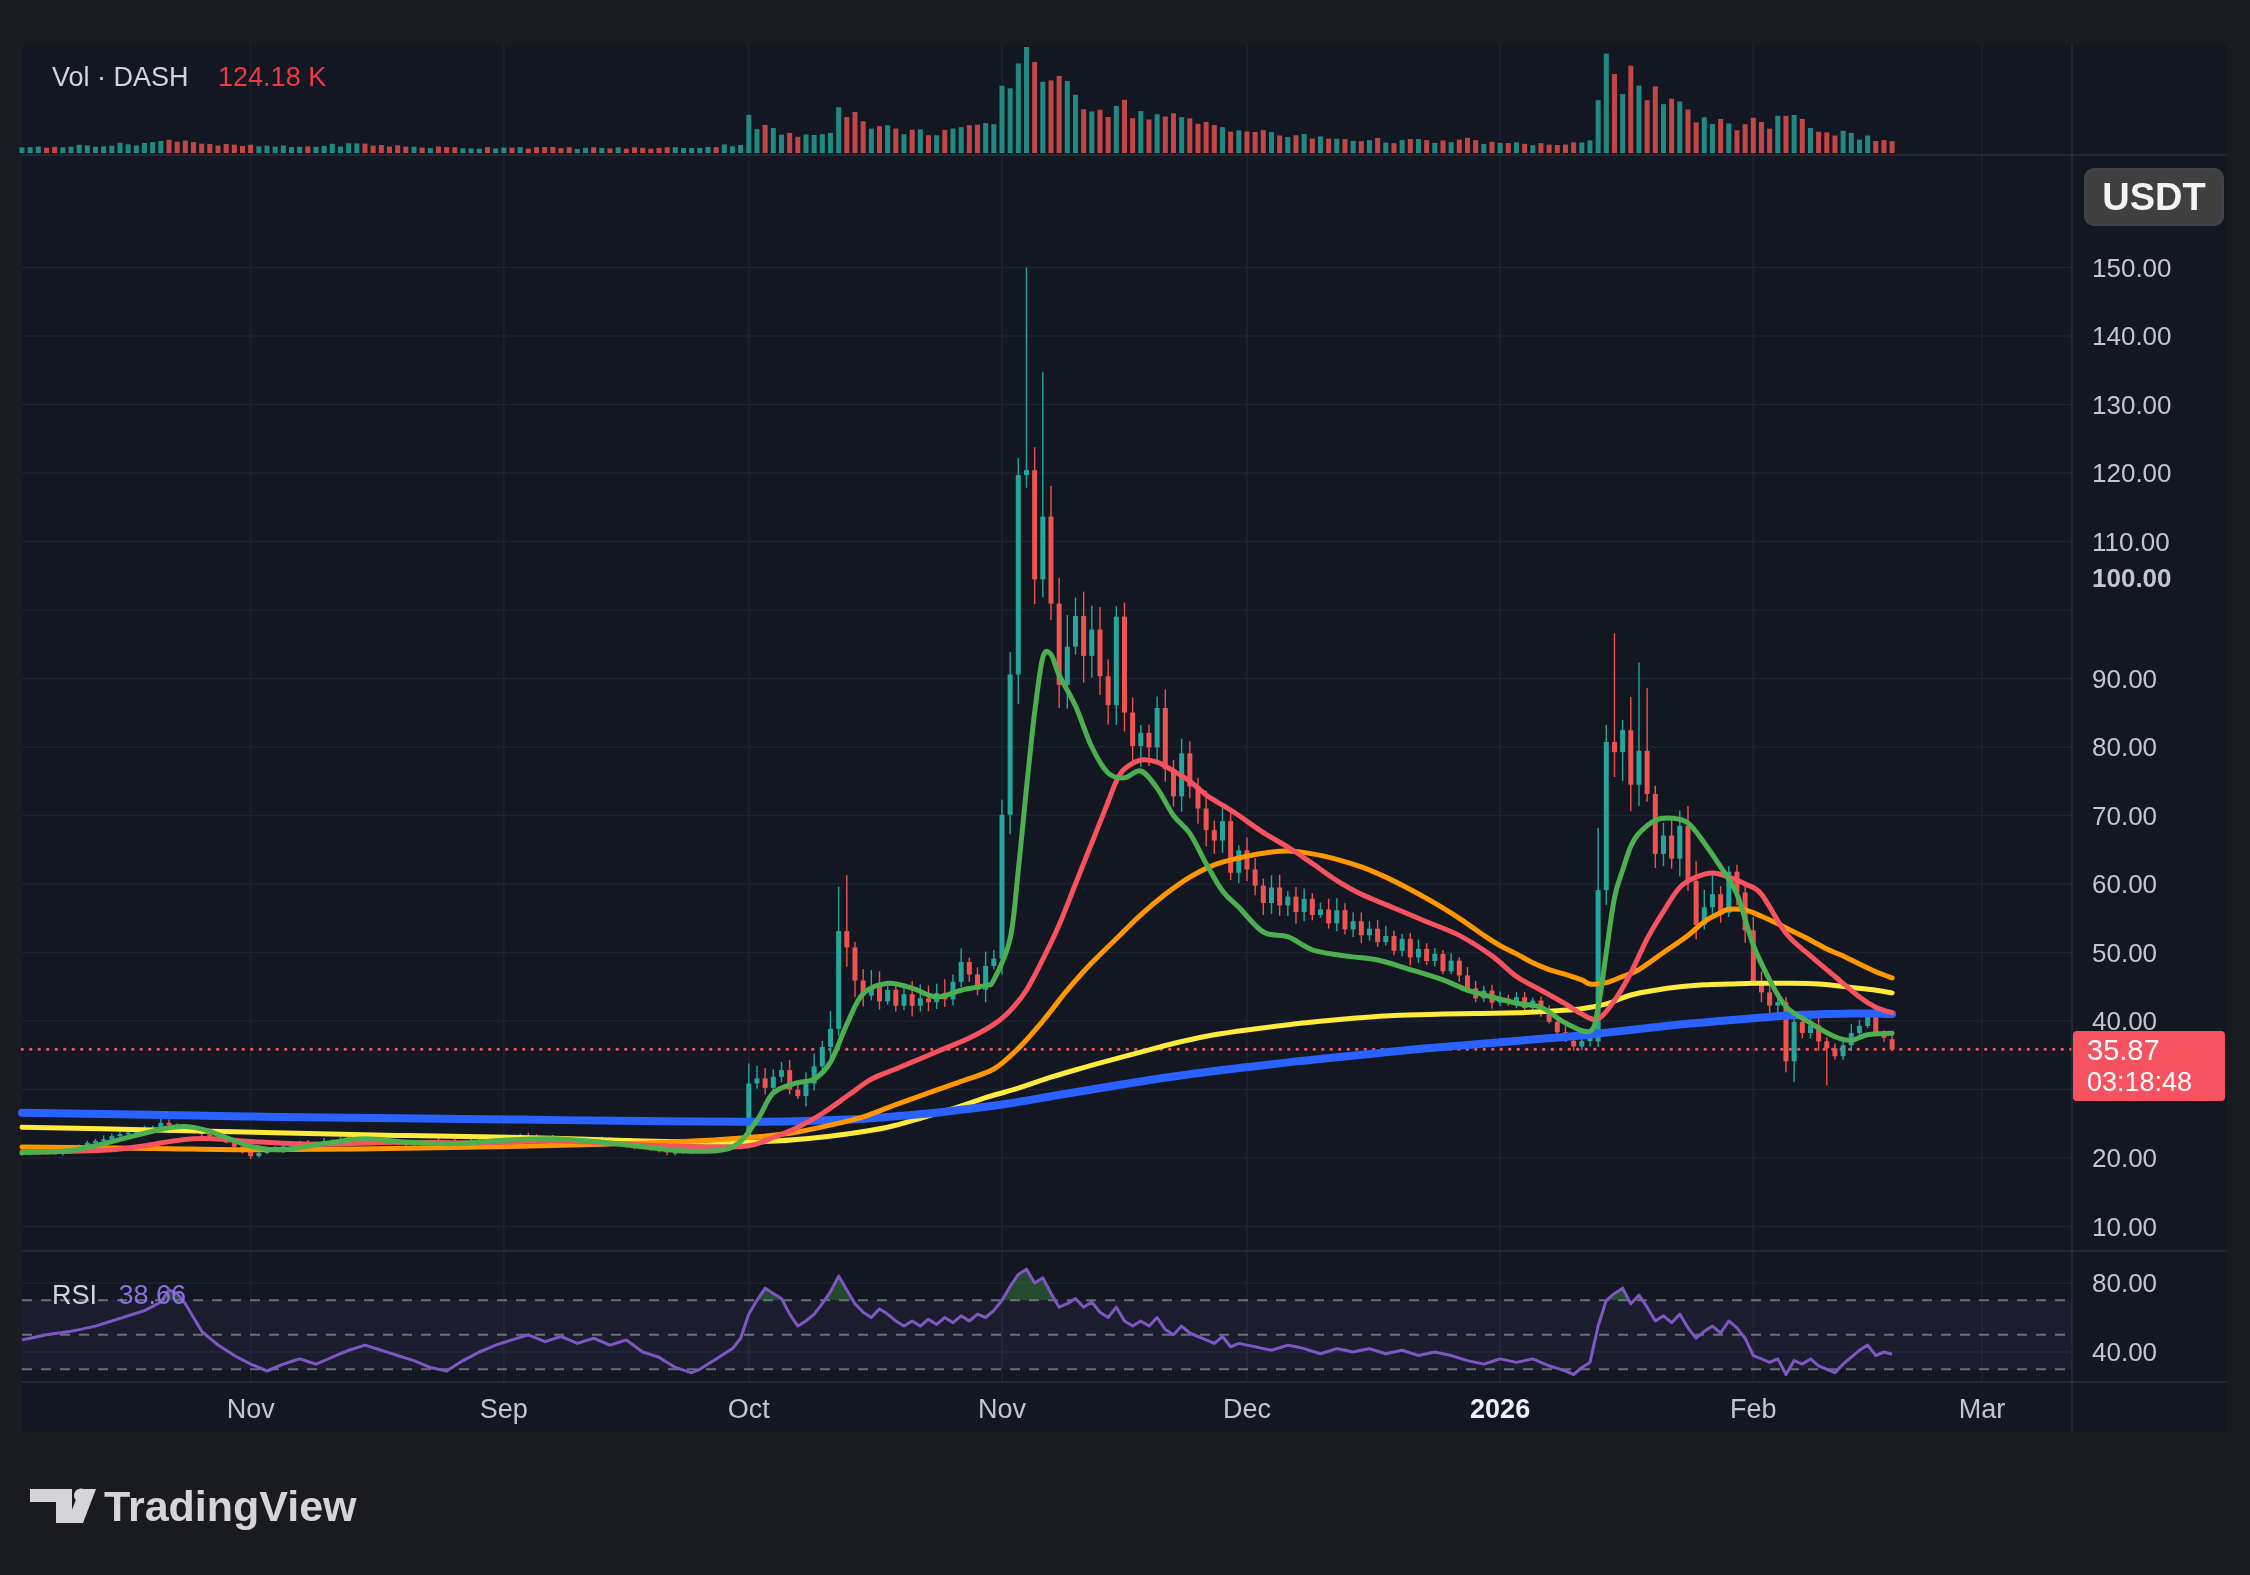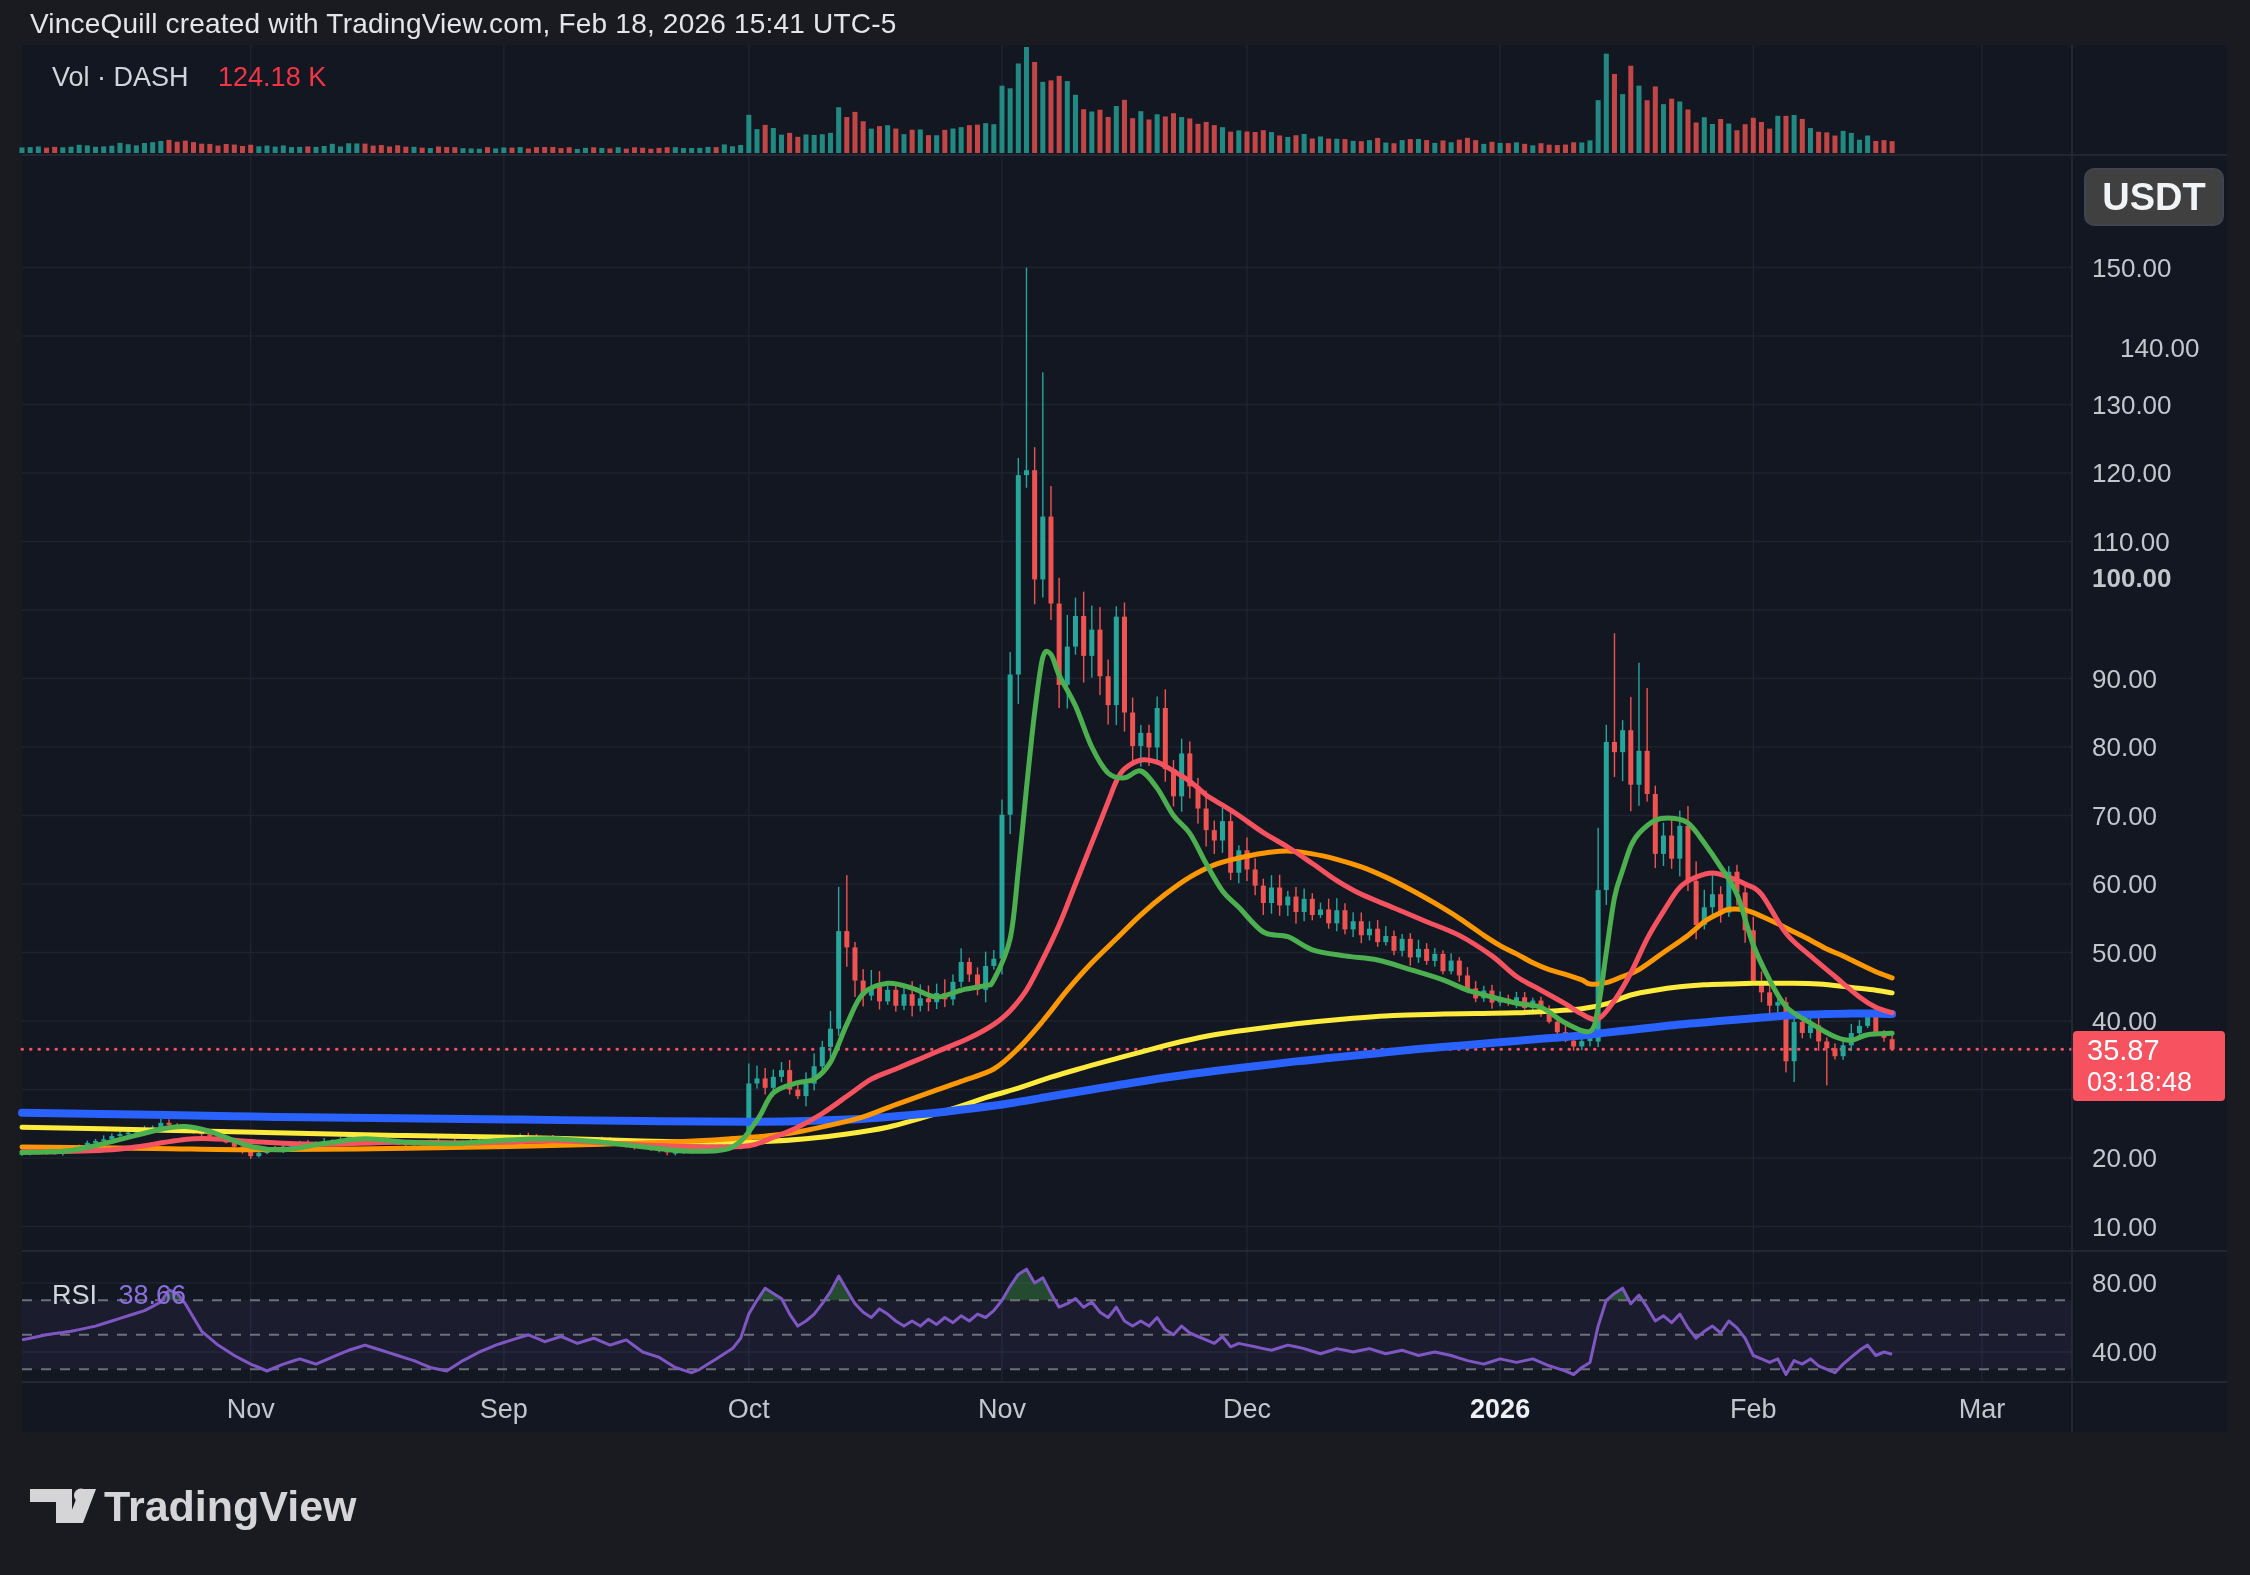--- a/index.html
+++ b/index.html
@@ -31,21 +31,20 @@
   .price-badge .p{font-size:29px;line-height:33px;}
   .price-badge .cd{font-size:27px;line-height:31px;}
   .footer-brand{position:absolute;left:104px;top:1482px;font-size:43px;font-weight:bold;color:#d5d5d8;z-index:5;}
   .tv-logo{position:absolute;left:28px;top:1486px;z-index:5;}
 </style>
 </head>
 <body>
 
 <div class="screen">
 
-  <div class="attribution">VinceQuill created with TradingView.com, Feb 18, 2026 15:41 UTC-5</div>
 
   <div class="panel"></div>
 
   <svg id="plot" xmlns="http://www.w3.org/2000/svg">
       <line x1="250.66299999999998" y1="45" x2="250.66299999999998" y2="1382" stroke="#1e2330" stroke-width="1.5"></line>
       <line x1="503.82449999999994" y1="45" x2="503.82449999999994" y2="1382" stroke="#1e2330" stroke-width="1.5"></line>
       <line x1="748.8195" y1="45" x2="748.8195" y2="1382" stroke="#1e2330" stroke-width="1.5"></line>
       <line x1="1001.9809999999999" y1="45" x2="1001.9809999999999" y2="1382" stroke="#1e2330" stroke-width="1.5"></line>
       <line x1="1246.9759999999999" y1="45" x2="1246.9759999999999" y2="1382" stroke="#1e2330" stroke-width="1.5"></line>
       <line x1="1500.1374999999998" y1="45" x2="1500.1374999999998" y2="1382" stroke="#1e2330" stroke-width="1.5"></line>
@@ -792,21 +791,21 @@
 
   <div class="legend rsi-legend">
     <span class="lg-gray">RSI</span>
     <span class="rsi-val">38.66</span>
   </div>
 
   <div class="currency-btn">USDT</div>
 
   <div id="price-axis">
       <div class="axis-label" style="top: 267.5px;">150.00</div>
-      <div class="axis-label" style="top: 348px; margin-left: 28px;">140.00</div>
+      <div class="axis-label" style="top: 336px;">140.00</div>
       <div class="axis-label" style="top: 404.5px;">130.00</div>
       <div class="axis-label" style="top: 473px;">120.00</div>
       <div class="axis-label" style="top: 541.5px;">110.00</div>
       <div class="axis-label" style="top: 578px; font-weight: bold;">100.00</div>
       <div class="axis-label" style="top: 678.5px;">90.00</div>
       <div class="axis-label" style="top: 747px;">80.00</div>
       <div class="axis-label" style="top: 815.5px;">70.00</div>
       <div class="axis-label" style="top: 884px;">60.00</div>
       <div class="axis-label" style="top: 952.5px;">50.00</div>
       <div class="axis-label" style="top: 1021px;">40.00</div>

